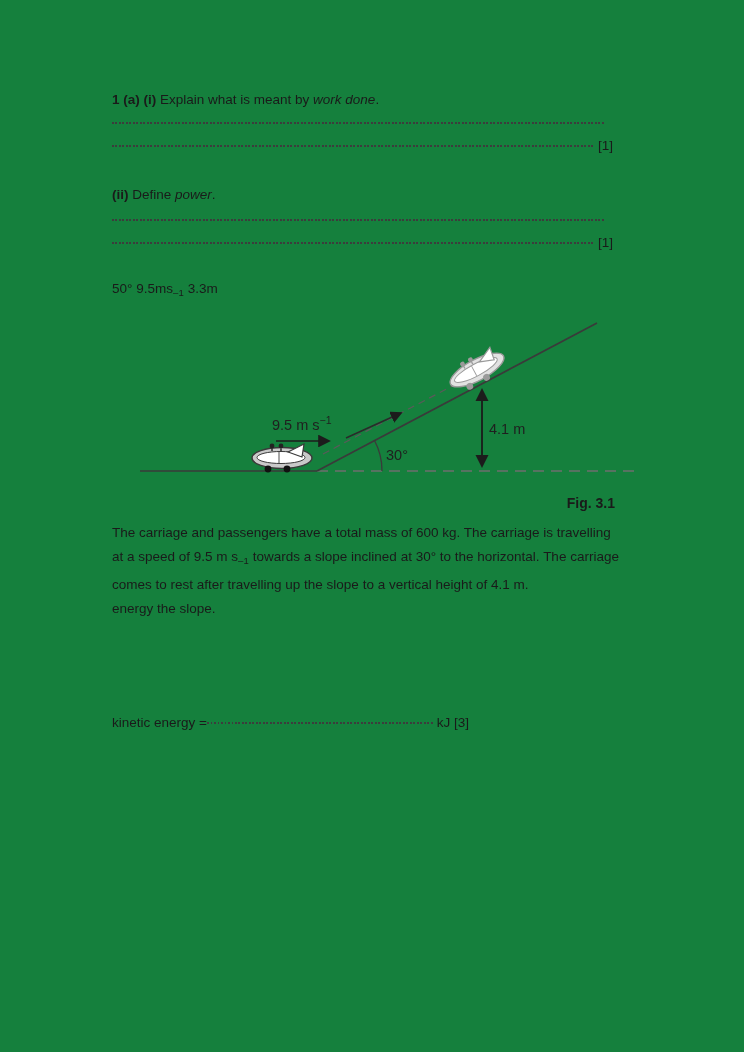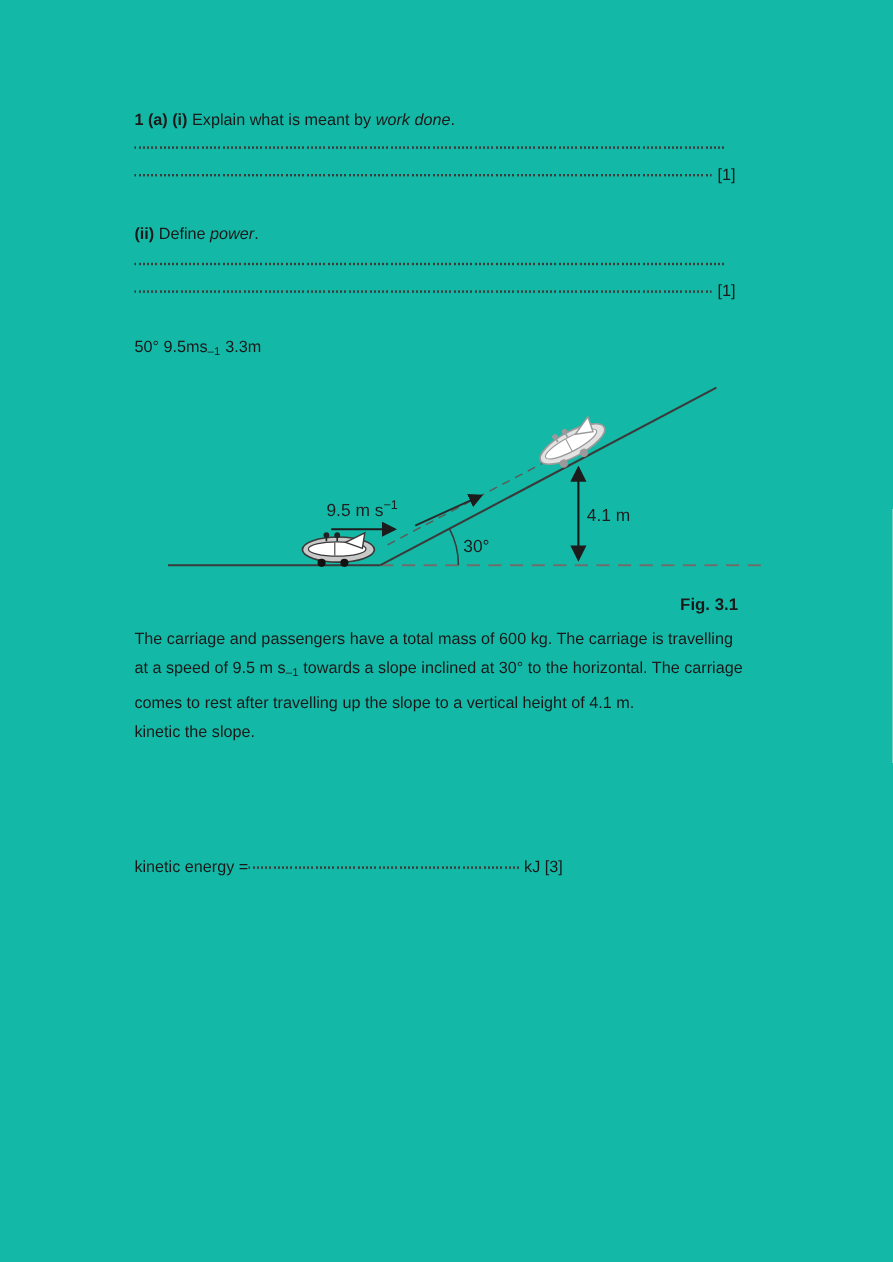--- a/index.html
+++ b/index.html
@@ -1,21 +1,21 @@
 <!DOCTYPE html>
 <html><head>
 <meta charset="utf-8">
 <style>
   html,body { margin:0; padding:0; background:#ffffff; }
   body {
     width:744px; height:1052px;
     font-family:"Liberation Sans","DejaVu Sans",sans-serif;
     color:#1a1a1a;
   }
-  .page { position:relative; width:744px; height:1052px; background:#14b8a6; overflow:hidden; }
+  .page { position:relative; width:744px; height:1052px; background:#15803d; overflow:hidden; }
   .line {
     position:absolute; left:112px; width:520px;
     font-size:13.5px; line-height:16px; white-space:nowrap;
   }
   .bold { font-weight:bold; }
   .it { font-style:italic; }
   .sub { font-size:9.5px; vertical-align:-2.5px; letter-spacing:0.2px; }
   .dotline {
     position:absolute; left:112px; height:2px;
     background-image:repeating-linear-gradient(to right,#3c3c3c 0 1.6px,transparent 1.6px 3.5px);
@@ -119,21 +119,21 @@
       <circle cx="5" cy="11" r="3.4" fill="#9a9a9a"></circle>
     </g>
   </svg>
 
   <div class="caption">Fig. 3.1</div>
 
   <div class="para">
     <div>The carriage and passengers have a total mass of 600 kg. The carriage is travelling</div>
     <div><span>at a speed of 9.5 m s</span><span class="sub">–1</span><span> towards a slope inclined at 30° to the horizontal. The carriage</span></div>
     <div>comes to rest after travelling up the slope to a vertical height of 4.1 m.</div>
-    <div>kinetic the slope.</div>
+    <div>energy the slope.</div>
   </div>
 
   <div class="marksrow kerow" style="top:715px; width:380px">
     <span>kinetic energy = </span>
     <div class="dots2"></div>
     <span style="white-space:pre"> kJ </span>
     <span>[3]</span>
   </div>
 
 

